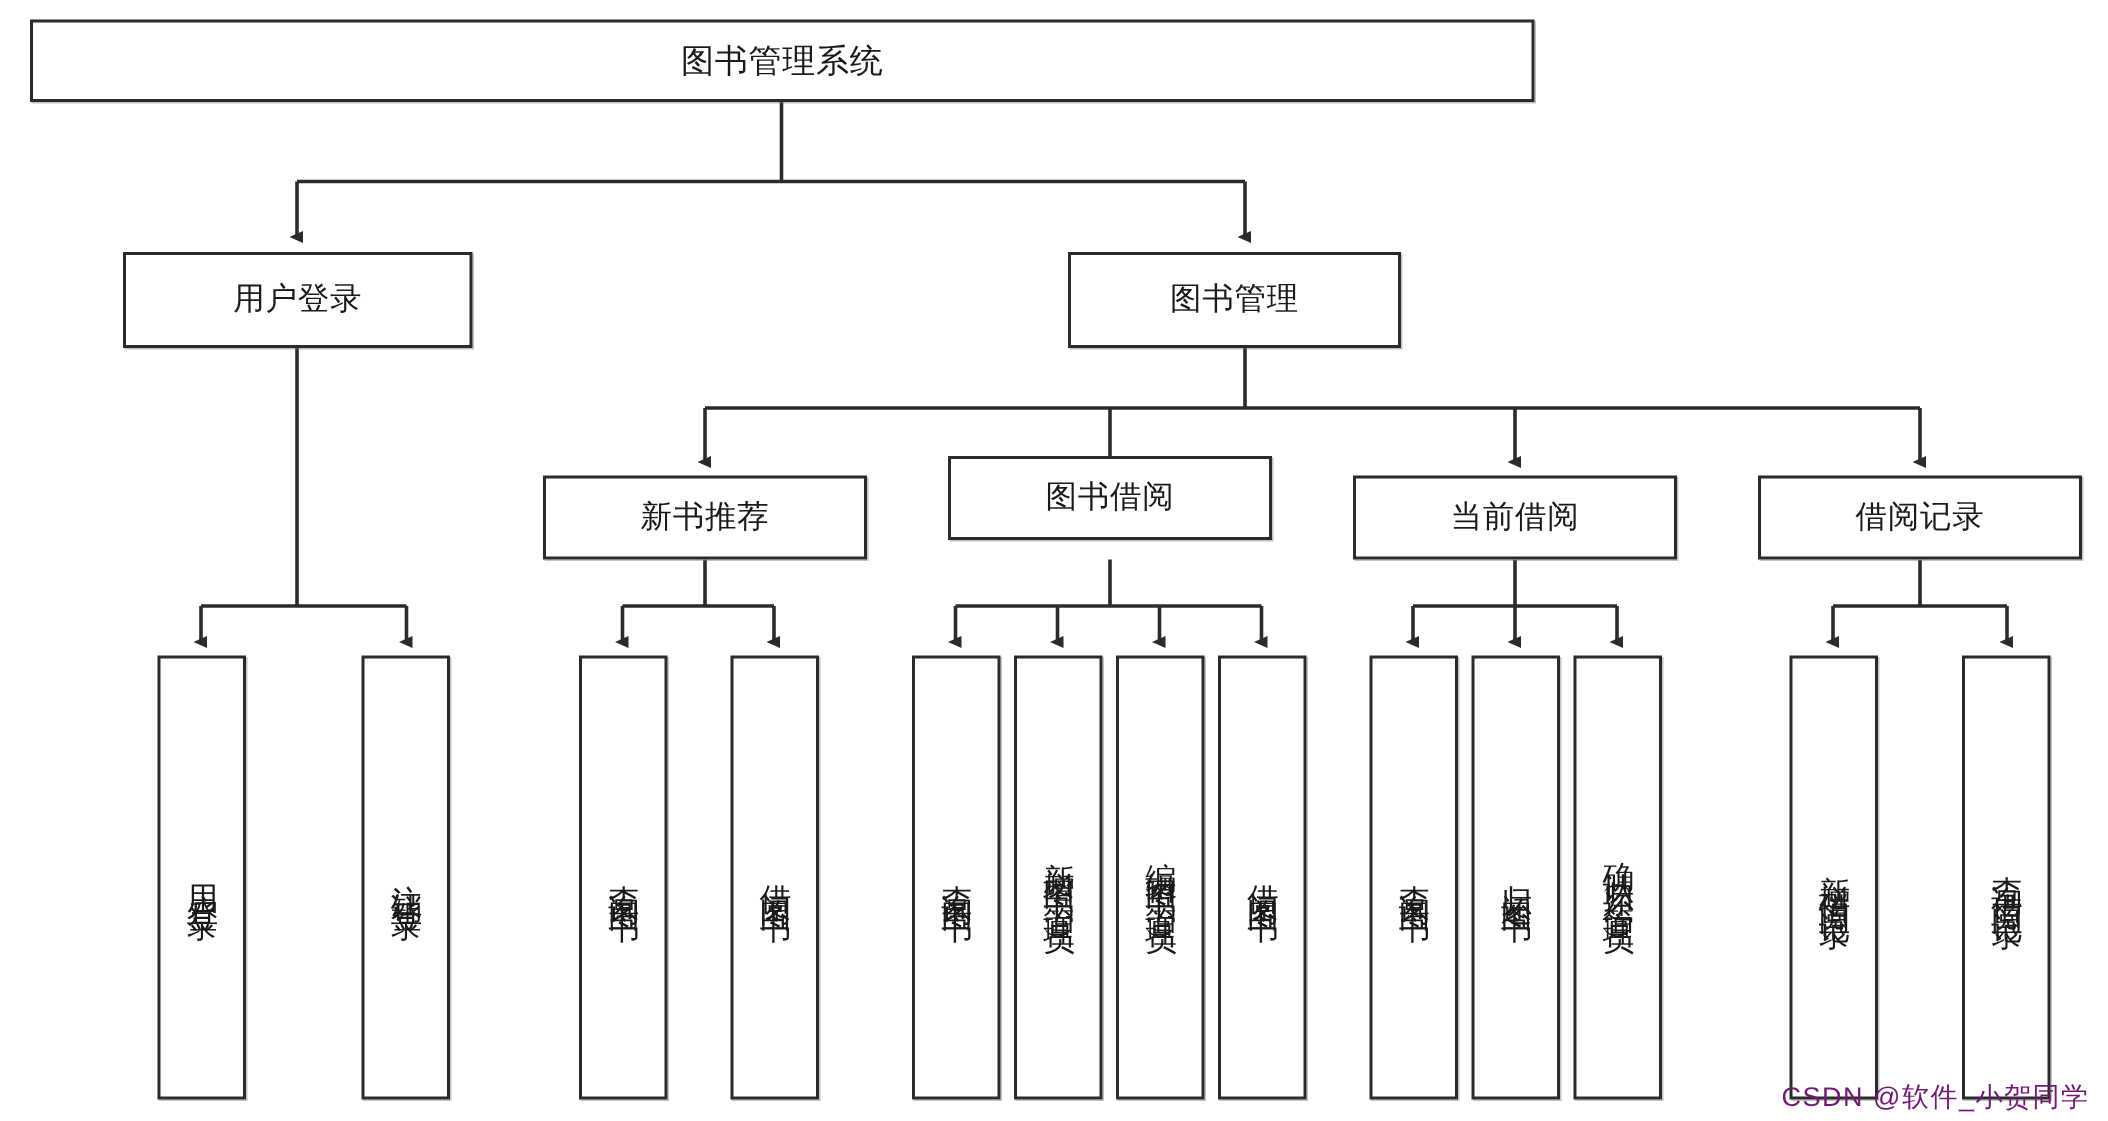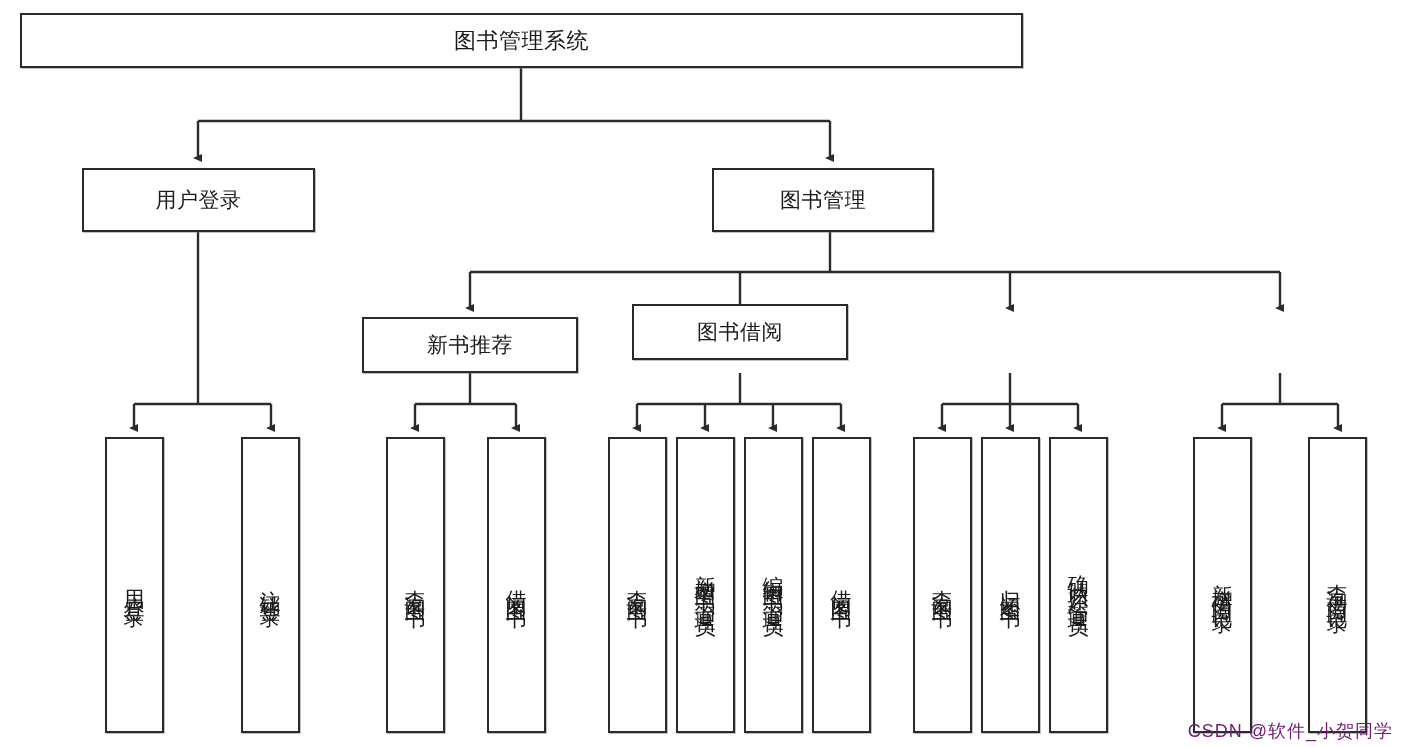--- a/index.html
+++ b/index.html
@@ -124,21 +124,27 @@
   </div>
 
   <div class="node-box level3" style="left:362px;top:317px;width:216px;height:56px;">
     <span class="node-label">新书推荐</span>
   </div>
 
   <div class="node-box level3" style="left:632px;top:304px;width:216px;height:56px;">
     <span class="node-label">图书借阅</span>
   </div>
 
+  <div class="node-box level3" style="left:902px;top:317px;width:216px;height:56px;">
+    <span class="node-label">当前借阅</span>
+  </div>
 
+  <div class="node-box level3" style="left:1172px;top:317px;width:216px;height:56px;">
+    <span class="node-label">借阅记录</span>
+  </div>
 
   <div class="node-box leaf" style="left:105px;top:437px;width:59px;height:296px;">
     <span class="node-label">用户登录</span>
   </div>
 
   <div class="node-box leaf" style="left:241px;top:437px;width:59px;height:296px;">
     <span class="node-label">注销登录</span>
   </div>
 
   <div class="node-box leaf" style="left:386px;top:437px;width:59px;height:296px;">

